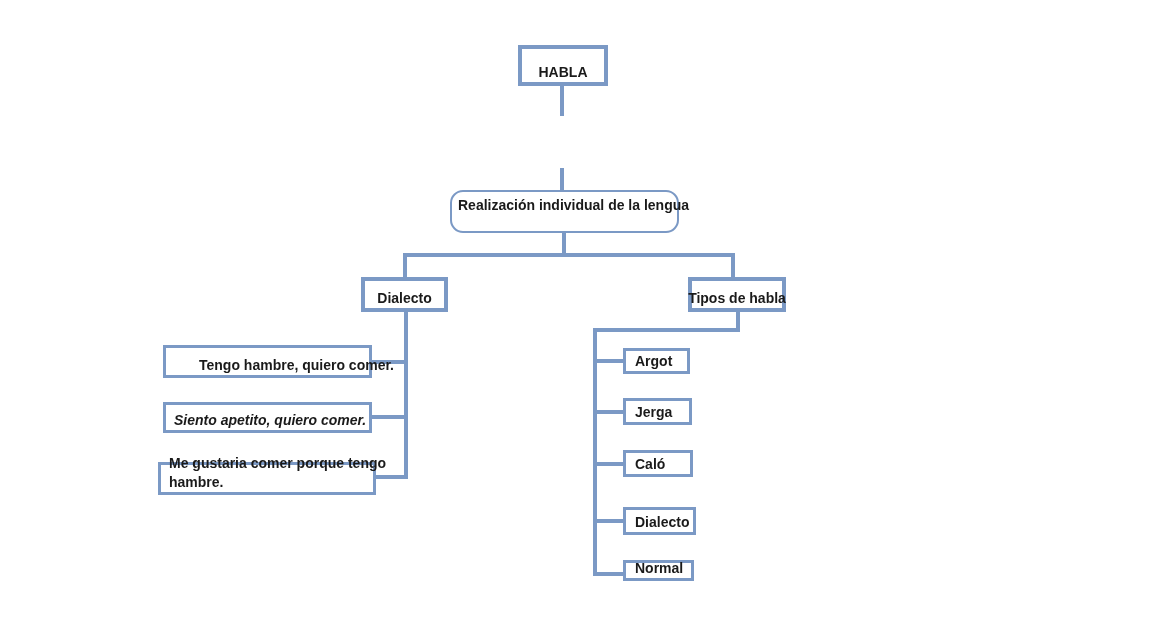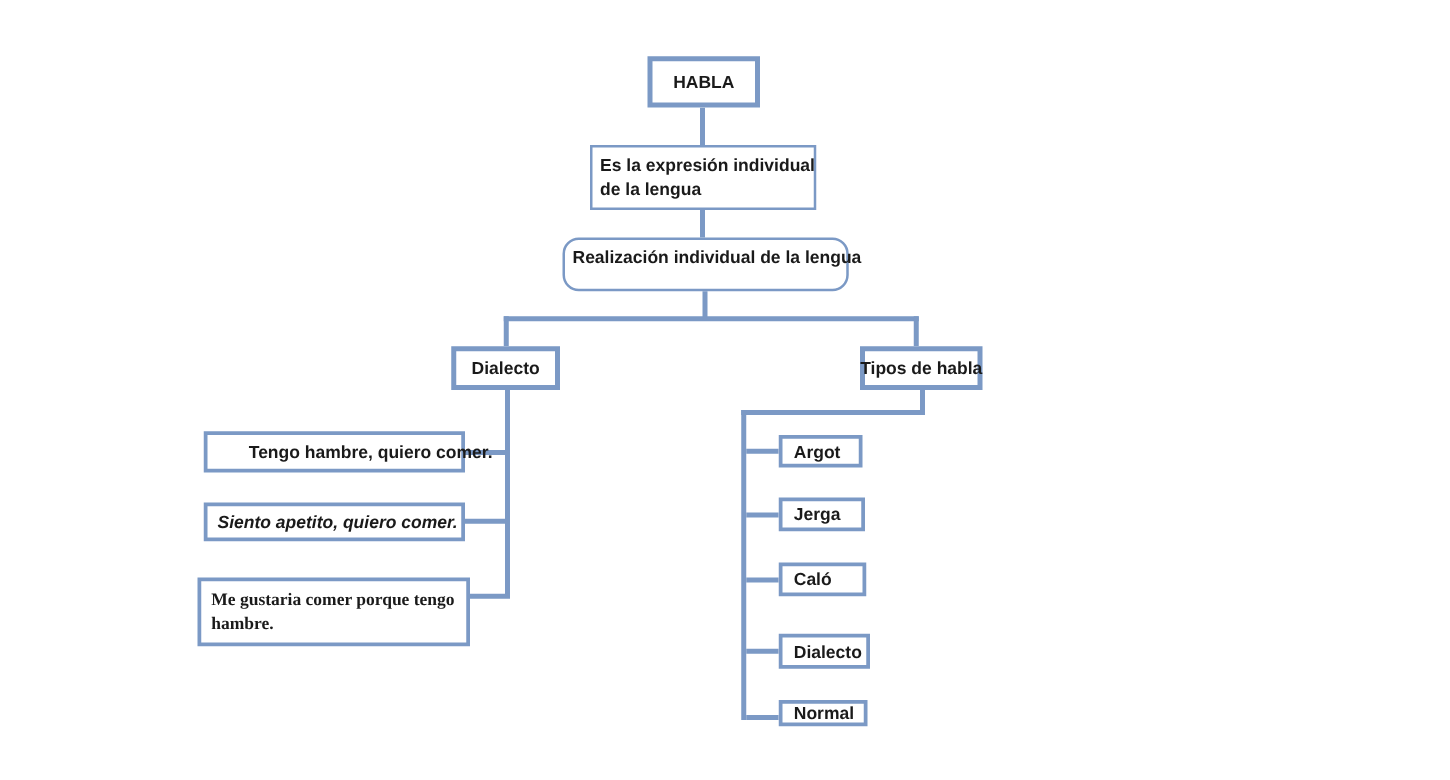--- a/index.html
+++ b/index.html
@@ -19,21 +19,21 @@
     position: absolute;
     box-sizing: border-box;
     background: #ffffff;
     border: 3px solid var(--stroke, #7b99c5);
     color: var(--text, #1a1a1a);
     font-weight: bold;
     font-size: 14px;
     line-height: 19px;
     display: flex;
     flex-direction: column;
-    justify-content: center;
+    justify-content: flex-end;
     z-index: 2;
   }
   .node span { display: block; white-space: nowrap; }
   .thick { border-width: 4px; }
   .thin2 { border-width: 2px; }
   .center { align-items: center; text-align: center; }
   .leftpad6 { padding-left: 6px; }
   .leftpad8 { padding-left: 8px; }
   .leftpad9 { padding-left: 9px; }
   .topalign { justify-content: flex-start; padding-top: 4px; }
@@ -45,24 +45,20 @@
 </style>
 </head>
 <body style="background: rgb(255, 255, 255);">
 
 <div class="canvas">
 
   <div class="node thick center" style="left:518px; top:45px; width:90px; height:41px;">
     <span>HABLA</span>
   </div>
 
-  <div class="node thin2 leftpad6" style="left:472px; top:116px; width:181px; height:52px;">
-    <span>Es la expresión individual</span>
-    <span>de la lengua</span>
-  </div>
 
   <div class="node thin2 leftpad6 topalign" style="left:450px; top:190px; width:229px; height:43px;border-radius:13px;">
     <span>Realización individual de la lengua</span>
   </div>
 
   <div class="node thick center" style="left:361px; top:277px; width:87px; height:35px;">
     <span>Dialecto</span>
   </div>
 
   <div class="node thick center" style="left:688px; top:277px; width:98px; height:35px;">
@@ -70,21 +66,21 @@
   </div>
 
   <div class="node leftpad8" style="left:163px; top:345px; width:209px; height:33px;padding-left:33px;">
     <span>Tengo hambre, quiero comer.</span>
   </div>
 
   <div class="node leftpad8" style="left:163px; top:402px; width:209px; height:31px;font-style:italic;">
     <span>Siento apetito, quiero comer.</span>
   </div>
 
-  <div class="node leftpad8" style="left:158px; top:462px; width:218px; height:55px;font-family:Liberation Serif, serif;">
+  <div class="node leftpad8" style="left:158px; top:462px; width:218px; height:33px;">
     <span>Me gustaria comer porque tengo</span>
     <span>hambre.</span>
   </div>
 
   <div class="node leftpad9" style="left:623px; top:348px; width:67px; height:26px;">
     <span>Argot</span>
   </div>
 
   <div class="node leftpad9" style="left:623px; top:398px; width:69px; height:27px;">
     <span>Jerga</span>

